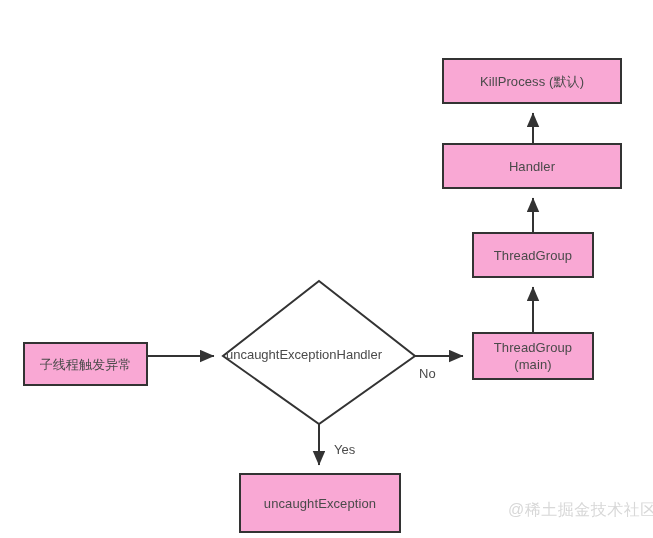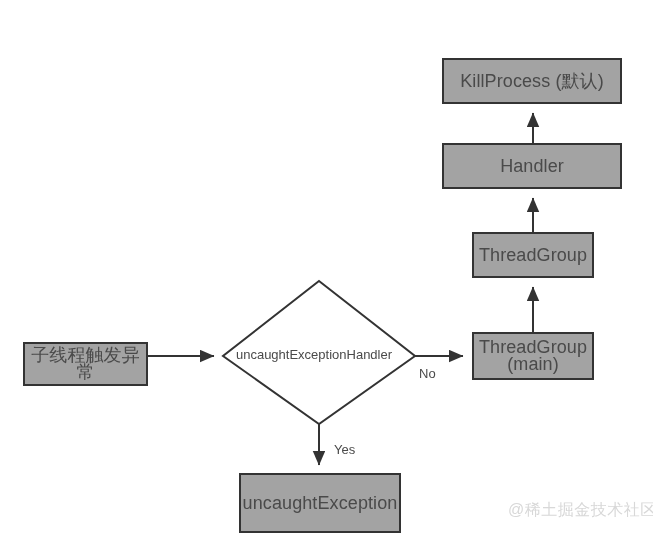--- a/index.html
+++ b/index.html
@@ -18,23 +18,23 @@
     position: absolute;
     left: 0;
     top: 0;
     width: 653px;
     height: 538px;
   }
   .node {
     position: absolute;
     box-sizing: border-box;
     border: 2px solid #333333;
-    background: #a3a3a3;
+    background: #f9a8d4;
     color: #4a4a4a;
-    font-size: 18px;
+    font-size: 13px;
     line-height: 17px;
     display: flex;
     align-items: center;
     justify-content: center;
     text-align: center;
     letter-spacing: 0.1px;
   }
   .node span {
     display: block;
     padding: 0 6px;
@@ -62,21 +62,21 @@
     white-space: nowrap;
     letter-spacing: 0.5px;
   }
   
   #node-killprocess   { left: 442px; top: 58px;  width: 180px; height: 46px; }
   #node-defaulthandler{ left: 442px; top: 143px; width: 180px; height: 46px; }
   #node-tg-system     { left: 472px; top: 232px; width: 122px; height: 46px; }
   #node-tg-main       { left: 472px; top: 332px; width: 122px; height: 48px; }
   #node-childthread   { left: 23px;  top: 342px; width: 125px; height: 44px; }
   #node-uncaughtexc   { left: 239px; top: 473px; width: 162px; height: 60px; }
-  #diamond-text       { left: 218px; top: 346px; width: 192px; }
+  #diamond-text       { left: 208px; top: 346px; width: 192px; }
   #label-no           { left: 419px; top: 366px; }
   #label-yes          { left: 334px; top: 430px; margin-top: 12px; }
   #watermark-jj       { left: 508px; top: 500px; }
 </style>
 </head>
 <body>
 
 <svg id="canvas" viewBox="0 0 653 538">
   <defs>
     <marker id="arrowhead" markerWidth="9" markerHeight="9" refX="7.2" refY="3.2" orient="auto" markerUnits="strokeWidth">

